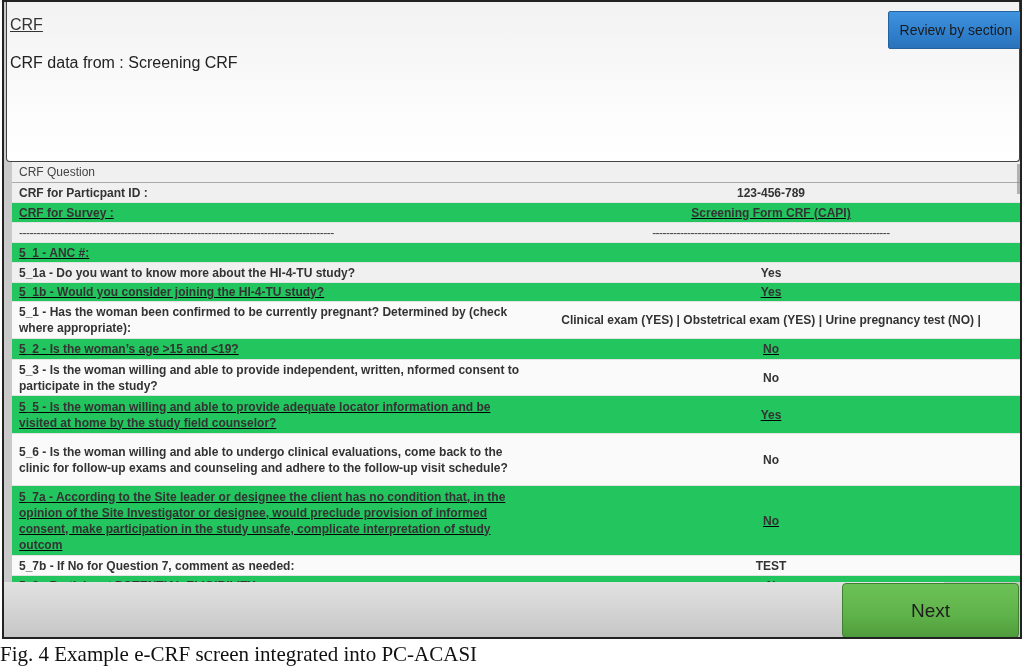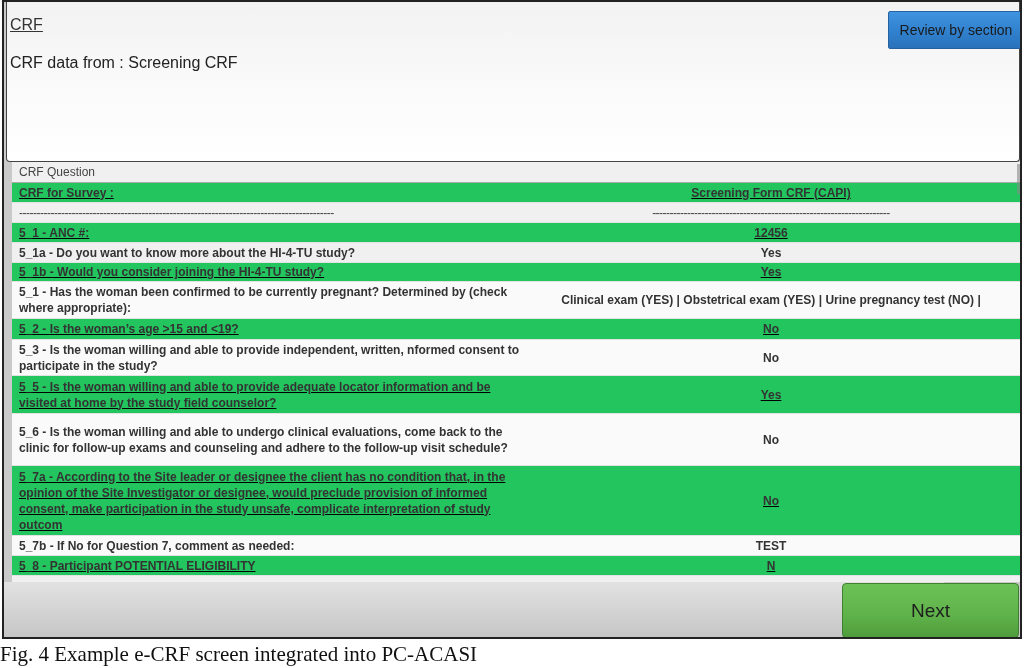--- a/index.html
+++ b/index.html
@@ -86,31 +86,34 @@
     <div class="subtitle">CRF data from : Screening CRF</div>
     <div class="review-btn">Review by section</div>
   </div>
 
   <div class="table">
     <div class="row head">
       <div class="q">CRF Question</div>
       <div class="a">CRF Response</div>
     </div>
 
+    <div class="row light" style="height:20px">
+      <div class="q">CRF for Particpant ID :</div>
+      <div class="a">123-456-789</div>
+    </div>
     <div class="row alt" style="height:20px">
       <div class="q">CRF for Survey :</div>
       <div class="a">Screening Form CRF (CAPI)</div>
     </div>
     <div class="row light" style="height:20px">
       <div class="q dash">------------------------------------------------------------------------------------------</div>
       <div class="a dash">--------------------------------------------------------------------</div>
     </div>
     <div class="row alt" style="height:20px">
       <div class="q">5_1 - ANC #:</div>
-      <div class="a">12456</div>
     </div>
     <div class="row light" style="height:20px">
       <div class="q">5_1a - Do you want to know more about the HI-4-TU study?</div>
       <div class="a">Yes</div>
     </div>
     <div class="row alt" style="height:19px">
       <div class="q">5_1b - Would you consider joining the HI-4-TU study?</div>
       <div class="a">Yes</div>
     </div>
     <div class="row white" style="height:37px">

